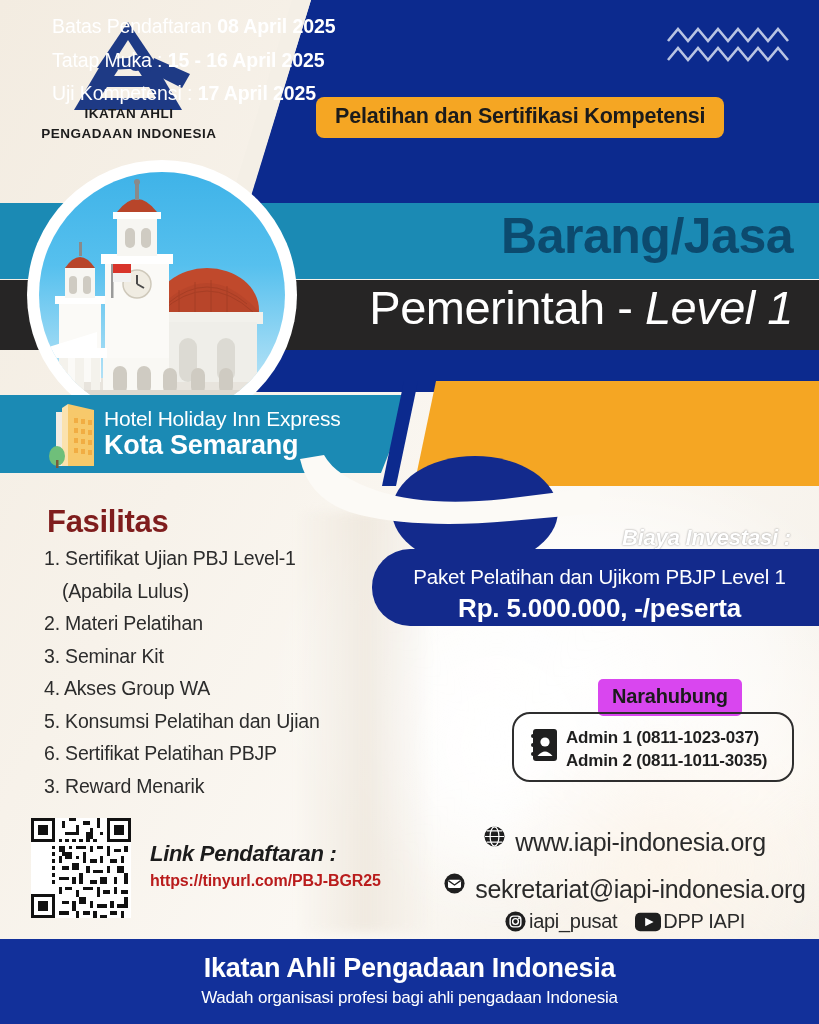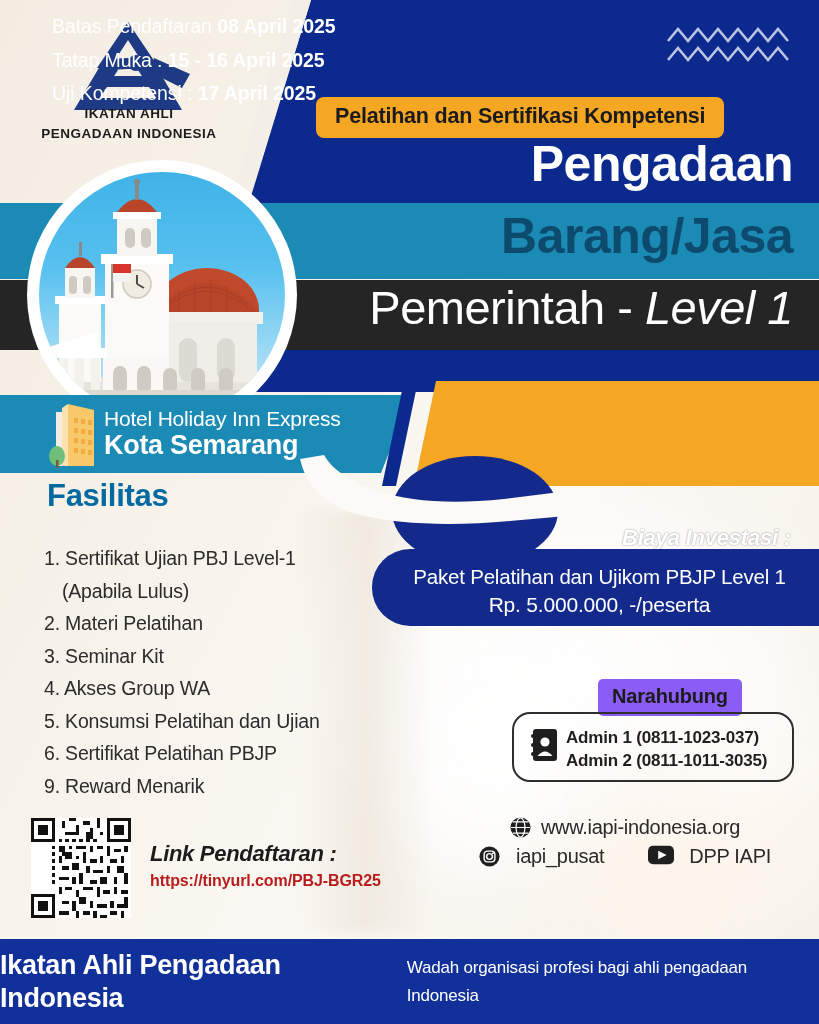--- a/index.html
+++ b/index.html
@@ -164,22 +164,22 @@
   }
 
   
   .deco-circle{
     position:absolute;left:392px;top:456px;width:166px;height:110px;
     background:#132a8c;border-radius:50%;
   }
 
   
   .fas-title{
-    position:absolute;left:47px;top:478px;
-    font-size:31px;font-weight:bold;color:#0369a1;letter-spacing:-.3px;
+    position:absolute;left:47px;top:504px;
+    font-size:31px;font-weight:bold;color:#7f1d1d;letter-spacing:-.3px;
   }
   .fas-list{
     position:absolute;left:44px;top:542px;width:350px;
     margin:0;padding:0;list-style:none;
   }
   .fas-list li{
     font-size:19.5px;color:#2c2c2c;line-height:1.67;letter-spacing:-.2px;
     white-space:nowrap;
   }
   .fas-sub{padding-left:18px;}
@@ -191,44 +191,44 @@
     letter-spacing:-.2px;
     text-shadow:0 0 2px rgba(0,0,0,.45), 1px 1px 0 rgba(255,255,255,.35);
   }
   .price-box{
     position:absolute;left:372px;top:549px;width:447px;height:77px;
     background:#132a8c;
     border-radius:38px 0 0 38px;
   }
   .price-inner{position:absolute;left:24px;top:14px;right:16px;text-align:center;color:#fff;}
   .price-l1{font-size:20.5px;line-height:1.35;letter-spacing:-.2px;}
-  .price-l2{font-size:21px;font-weight:normal;line-height:1.35;letter-spacing:-.2px;}
+  .price-l2{font-size:26px;font-weight:bold;line-height:1.35;letter-spacing:-.2px;}
 
   
   .nara-badge{
     position:absolute;left:598px;top:679px;
-    background:#8b5cf6;color:#1b1b1b;
+    background:#d946ef;color:#1b1b1b;
     font-size:20px;font-weight:bold;letter-spacing:-.2px;
     padding:6px 14px 8px 14px;border-radius:5px;
   }
   .nara-box{
     position:absolute;left:512px;top:712px;width:278px;height:66px;
     border:2px solid #2e2e2e;border-radius:18px;
     background:transparent;
   }
   .contact-icon{position:absolute;left:531px;top:729px;width:26px;height:32px;}
   .nara-lines{position:absolute;left:566px;top:727px;color:#1f1f1f;}
   .nara-lines div{font-size:17px;font-weight:bold;line-height:1.33;letter-spacing:-.2px;white-space:nowrap;}
 
   
   .links{position:absolute;left:430px;top:816px;width:389px;color:#2a2a2a;}
   .lrow{display:flex;align-items:center;justify-content:center;gap:9px;margin-bottom:6px;}
-  .lrow span.txt{font-size:20px;letter-spacing:-.3px;white-space:nowrap;}
+  .lrow span.txt{font-size:25px;letter-spacing:-.3px;white-space:nowrap;margin-top:12px;}
   .lrow2{gap:9px;}
-  .socrow{display:flex;align-items:flex-start;justify-content:center;gap:15px;}
+  .socrow{display:flex;align-items:center;justify-content:center;gap:2px;}
   .socrow span.txt{font-size:20px;letter-spacing:-.3px;white-space:nowrap;}
   .gap{width:14px;}
 
   
   .qr{
     position:absolute;left:31px;top:818px;width:100px;height:100px;
     background:#ffffff;
   }
   .reg-title{
     position:absolute;left:150px;top:841px;
@@ -236,21 +236,21 @@
   }
   .reg-url{
     position:absolute;left:150px;top:872px;
     font-size:16px;font-weight:bold;color:#b91c1c;letter-spacing:-.1px;
   }
 
   
   .footer{
     position:absolute;left:0;bottom:0;width:819px;height:85px;
     background:#12309a;
-    display:flex;flex-direction:row;align-items:center;justify-content:center;
+    display:flex;flex-direction:column;align-items:center;justify-content:center;
   }
   .f1{color:#ffffff;font-size:27px;font-weight:bold;letter-spacing:-.3px;line-height:1.2;}
   .f2{color:#ffffff;font-size:17px;letter-spacing:-.2px;line-height:1.6;}
 </style>
 </head>
 <body>
 
 <div class="poster">
 
   <div class="bg-base"></div>
@@ -286,21 +286,20 @@
 
   <div class="badge-top">Pelatihan dan Sertifikasi Kompetensi</div>
 
   <div class="teal-band-left"></div>
   <div class="teal-band"></div>
   <div class="black-band-left"></div>
   <div class="black-band"></div>
   <div class="navy-sliver"></div>
   <div class="white-diag"></div>
 
-  <div class="t-pengadaan">Pengadaan</div>
   <div class="t-barang">Barang/Jasa</div>
   <div class="t-pemerintah"><span>Pemerintah - </span><span class="lvl">Level 1</span></div>
 
   <div class="photo-ring"></div>
   <div class="photo">
     <div class="sky"></div>
     <svg class="church" viewBox="0 0 246 246">
 
       <rect x="0" y="206" width="246" height="40" fill="#e8e4dd"></rect>
 
@@ -407,21 +406,21 @@
 
   <div class="fas-title">Fasilitas</div>
   <ul class="fas-list">
     <li>1. Sertifikat Ujian PBJ Level-1</li>
     <li class="fas-sub">(Apabila Lulus)</li>
     <li>2. Materi Pelatihan</li>
     <li>3. Seminar Kit</li>
     <li>4. Akses Group WA</li>
     <li>5. Konsumsi Pelatihan dan Ujian</li>
     <li>6. Sertifikat Pelatihan PBJP</li>
-    <li>9. Reward Menarik</li>
+    <li>3. Reward Menarik</li>
   </ul>
 
   <div class="biaya-label">Biaya Investasi :</div>
   <div class="price-box">
     <div class="price-inner">
       <div class="price-l1">Paket Pelatihan dan Ujikom PBJP Level 1</div>
       <div class="price-l2">Rp. 5.000.000, -/peserta</div>
     </div>
   </div>
 
@@ -443,20 +442,28 @@
   <div class="links">
     <div class="lrow">
       <svg width="23" height="23" viewBox="0 0 24 24">
         <circle cx="12" cy="12" r="10.5" fill="#1f1f1f"></circle>
         <g stroke="#ffffff" stroke-width="1.3" fill="none">
           <ellipse cx="12" cy="12" rx="4.6" ry="10"></ellipse>
           <path d="M2 12 h20 M4 6.2 h16 M4 17.8 h16"></path>
         </g>
       </svg>
       <span class="txt">www.iapi-indonesia.org</span>
+    </div>
+    <div class="lrow lrow2">
+      <svg width="23" height="23" viewBox="0 0 24 24">
+        <circle cx="12" cy="12" r="10.5" fill="#1f1f1f"></circle>
+        <rect x="5.2" y="8" width="13.6" height="8.6" rx="1.6" fill="#ffffff"></rect>
+        <path d="M5.6 9 L12 13.6 L18.4 9" stroke="#1f1f1f" stroke-width="1.4" fill="none"></path>
+      </svg>
+      <span class="txt">sekretariat@iapi-indonesia.org</span>
     </div>
     <div class="socrow">
       <svg width="23" height="23" viewBox="0 0 24 24">
         <circle cx="12" cy="12" r="10.5" fill="#1f1f1f"></circle>
         <rect x="6.4" y="6.4" width="11.2" height="11.2" rx="3.4" fill="none" stroke="#ffffff" stroke-width="1.5"></rect>
         <circle cx="12" cy="12" r="3" fill="none" stroke="#ffffff" stroke-width="1.5"></circle>
         <circle cx="15.6" cy="8.5" r="1" fill="#ffffff"></circle>
       </svg>
       <span class="txt">iapi_pusat</span>
       <span class="gap"></span>

